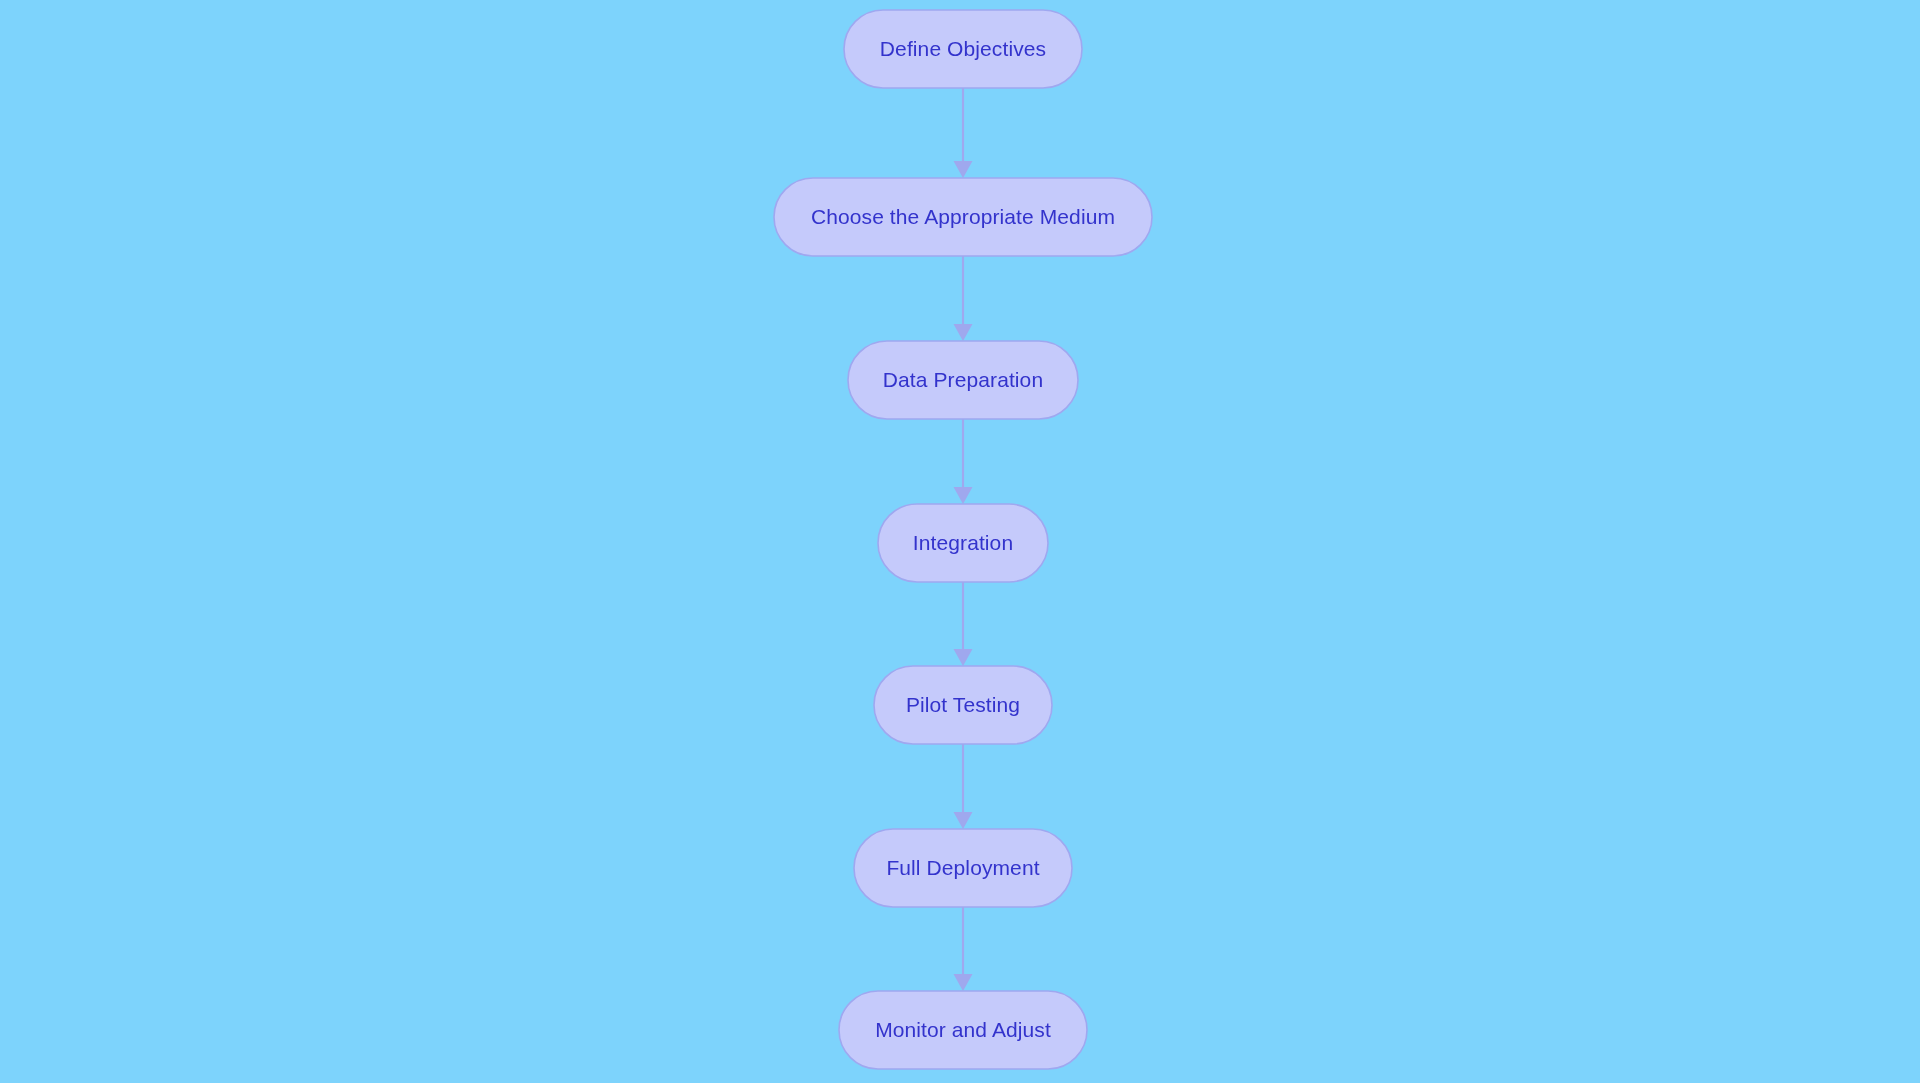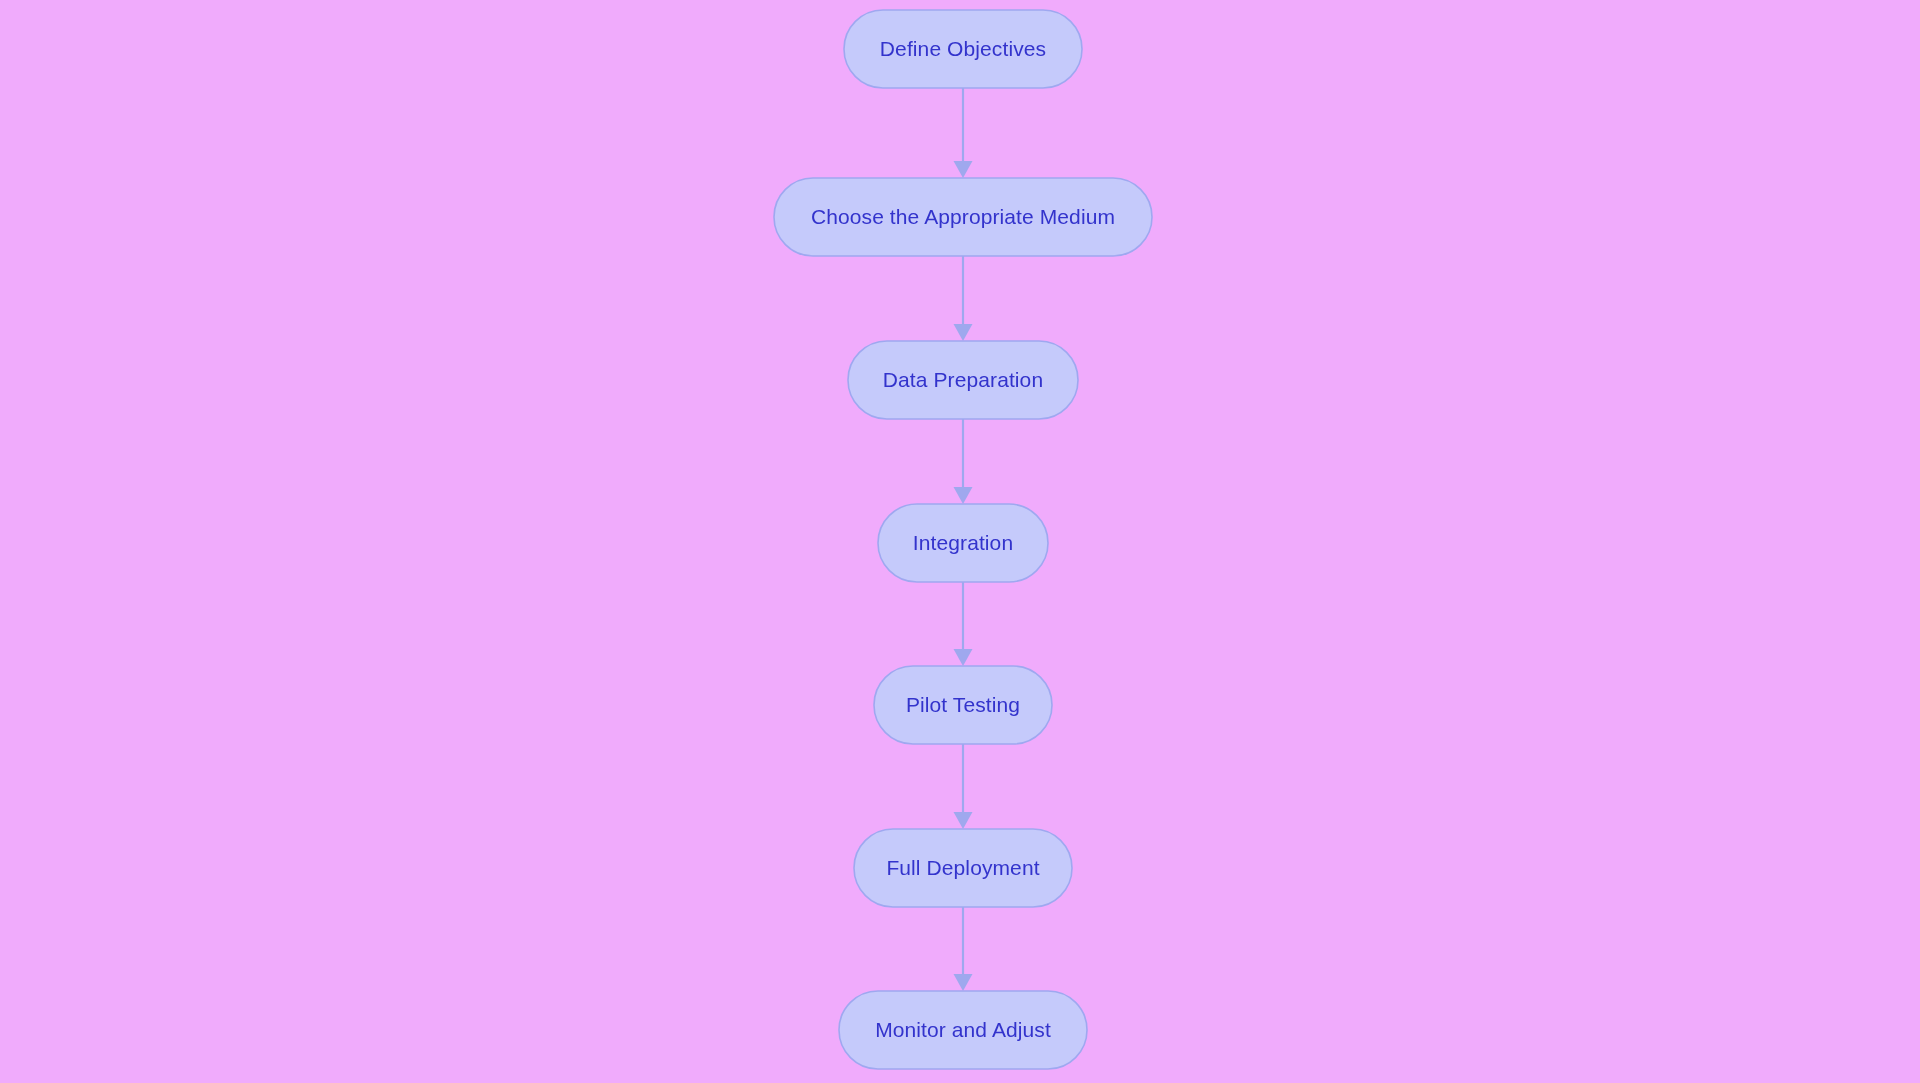--- a/index.html
+++ b/index.html
@@ -10,21 +10,21 @@
   body {
     width: 1920px;
     height: 1083px;
     overflow: hidden;
     font-family: "Liberation Sans", sans-serif;
   }
   #flowchart-root {
     position: relative;
     width: 1920px;
     height: 1083px;
-    background: #f0abfc;
+    background: #7dd3fc;
   }
   #flow-svg {
     position: absolute;
     left: 0;
     top: 0;
     width: 1920px;
     height: 1083px;
     display: block;
   }
   .node-group { cursor: default; }

